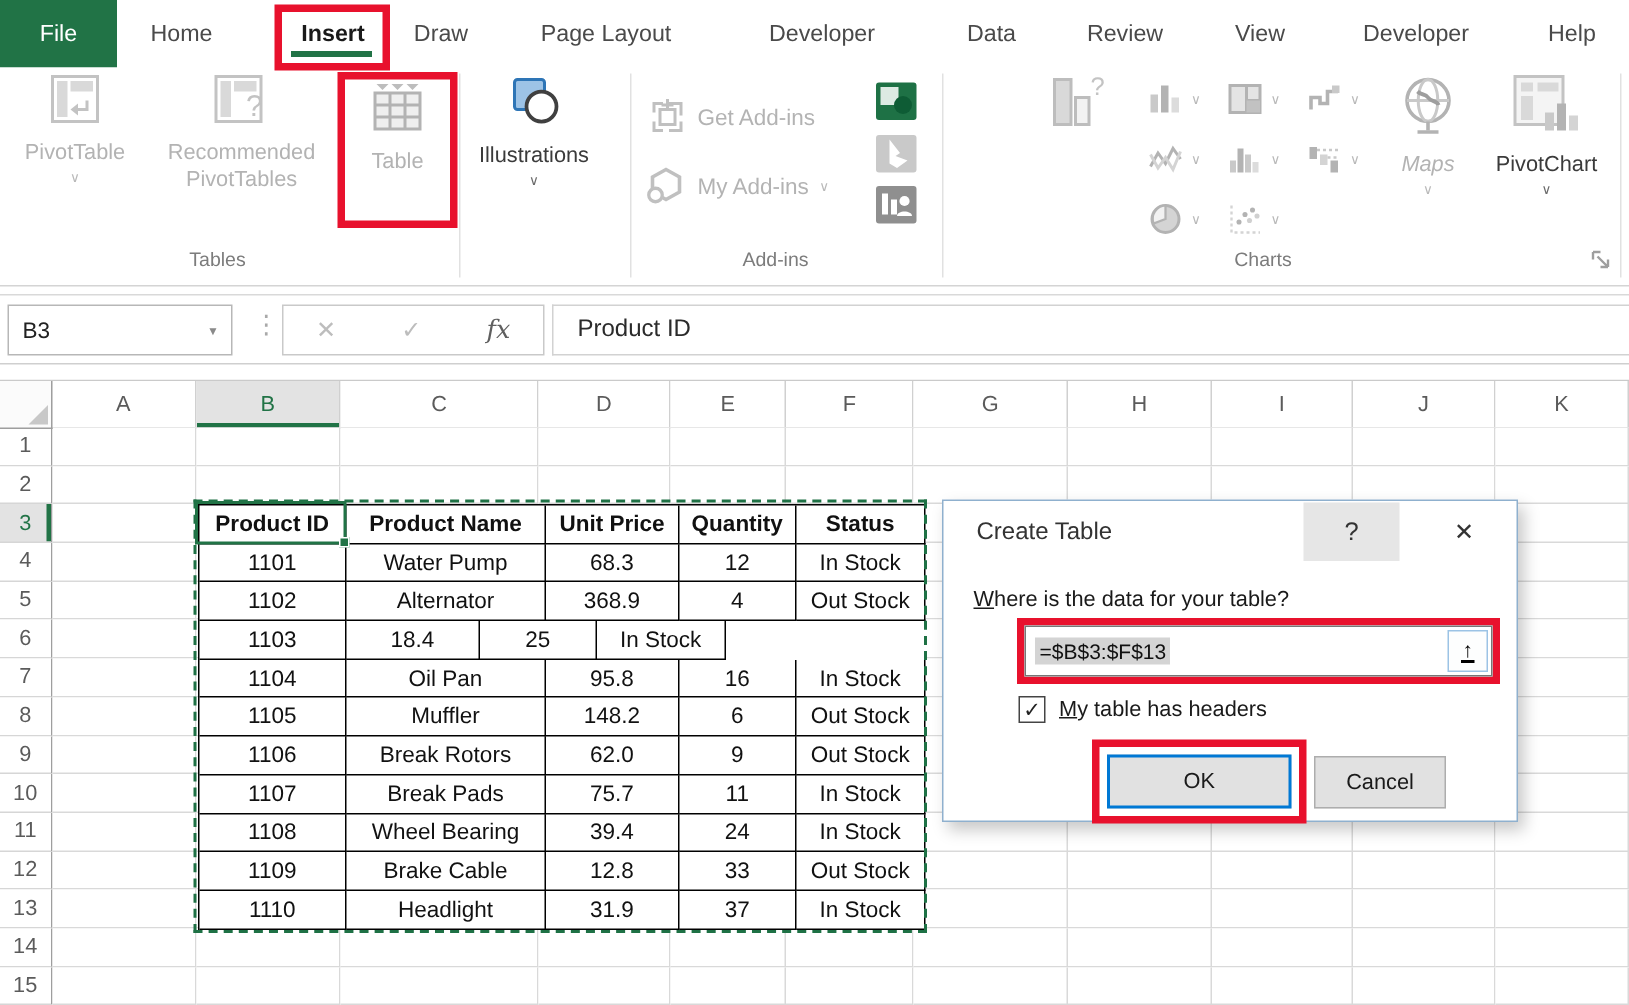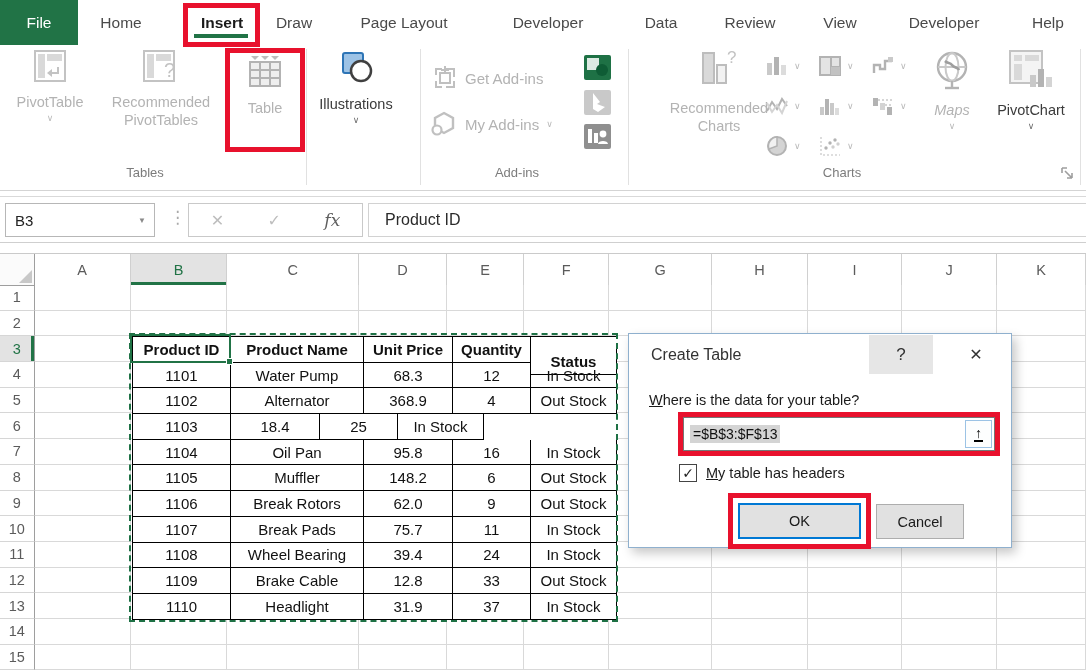--- a/index.html
+++ b/index.html
@@ -239,21 +239,20 @@
     <div class="gsep" style="left:628px;"></div>
 
     <div class="bigbtn" style="left:655px; width:128px;">
       <span>
         <svg width="44" height="40" viewBox="0 0 44 40">
           <rect x="6" y="4" width="11" height="30" fill="#d9d9d9" stroke="#bdbdbd" stroke-width="2"></rect>
           <rect x="20" y="16" width="9" height="18" fill="#f2f2f2" stroke="#bdbdbd" stroke-width="2"></rect>
           <text x="30" y="14" font-size="17" fill="#c3c3c3" font-family="Liberation Sans,sans-serif">?</text>
         </svg>
       </span>
-      <span class="lbl">Recommended Charts</span>
     </div>
 
     <div class="chartmini" style="left:765px; top:10px;">
       <svg width="24" height="22" viewBox="0 0 24 22">
           <rect x="2" y="8" width="5" height="12" fill="#c9c9c9"></rect>
           <rect x="9" y="2" width="5" height="18" fill="#b3b3b3"></rect>
           <rect x="16" y="10" width="5" height="10" fill="#dcdcdc"></rect>
         </svg>
       <span class="caret" style="margin:0">∨</span>
     </div>
@@ -605,21 +604,21 @@
         </div>
       </div>
   </div>
 
   <div id="sheet-table">
       <div class="t-row t-head">
         <div class="t-cell" style="width: 98px;">Product ID</div>
         <div class="t-cell" style="width: 133px;">Product Name</div>
         <div class="t-cell" style="width: 89px;">Unit Price</div>
         <div class="t-cell" style="width: 78px;">Quantity</div>
-        <div class="t-cell" style="width: 86px; margin-top: 12px;">Status</div>
+        <div class="t-cell" style="width: 86px;">Status</div>
       </div>
       <div class="t-row">
         <div class="t-cell" style="width: 98px;">1101</div>
         <div class="t-cell" style="width: 133px;">Water Pump</div>
         <div class="t-cell" style="width: 89px;">68.3</div>
         <div class="t-cell" style="width: 78px;">12</div>
         <div class="t-cell" style="width: 86px;">In Stock</div>
       </div>
       <div class="t-row">
         <div class="t-cell" style="width: 98px;">1102</div>

